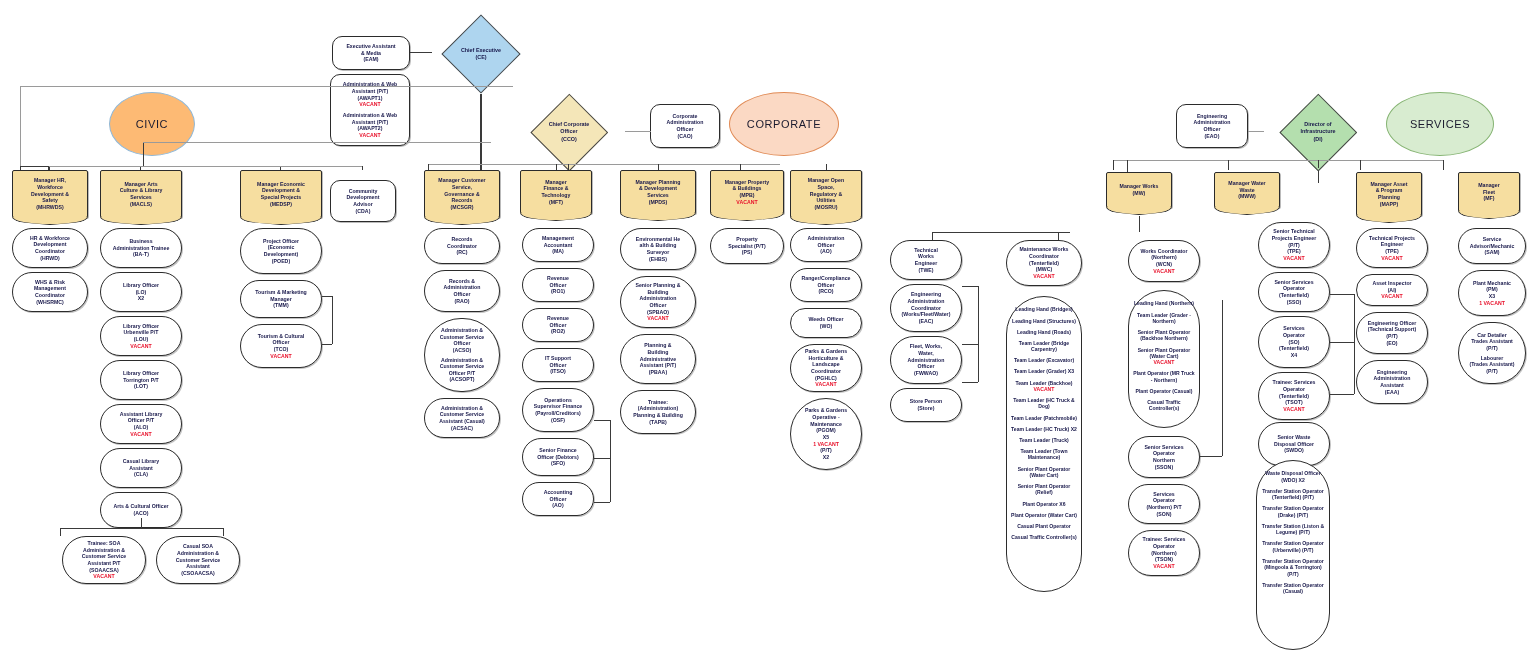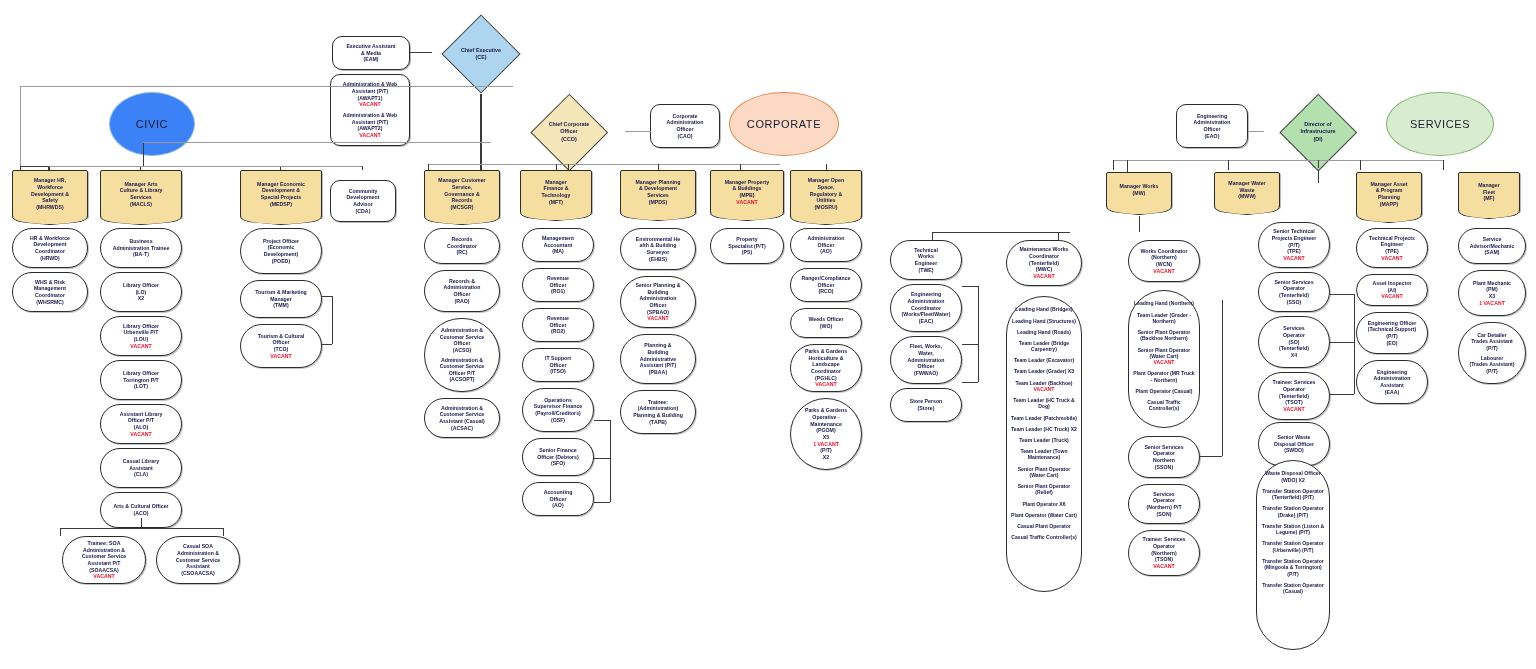--- a/index.html
+++ b/index.html
@@ -42,21 +42,21 @@
          align-items:center;justify-content:flex-start;
          font-size:5.1px;font-weight:bold;color:#17174a;line-height:1.25;
          padding:7px 3px;text-align:center;}
   .stack .it{margin:1.6px 0;}
   .multi .it{margin:2.4px 0;}
 </style>
 </head>
 <body>
 
 <div id="canvas">
-    <div class="ellipse" style="left: 109px; top: 92px; width: 84px; height: 62px; background: #3b82f6; border: 1px solid rgb(143, 184, 216); text-align: center;">CIVIC</div>
+    <div class="ellipse" style="left: 109px; top: 92px; width: 84px; height: 62px; background: #fdba74; border: 1px solid rgb(143, 184, 216); text-align: center;">CIVIC</div>
     <div class="ellipse" style="left: 729px; top: 92px; width: 108px; height: 62px; background: rgb(251, 217, 196); border: 1px solid rgb(224, 138, 85);">CORPORATE</div>
     <div class="ellipse" style="left: 1386px; top: 92px; width: 106px; height: 62px; background: rgb(216, 236, 208); border: 1px solid rgb(134, 180, 115);">SERVICES</div>
     <div class="diamond" style="left: 424px; top: 14px; width: 114px; height: 80px;">
       <div class="dmi" style="left:29px;top:12px;width:56px;height:56px;background:#aed5ef;"></div>
       <div class="dtxt">
         <div>Chief Executive</div>
         <div>(CE)</div>
       </div>
     </div>
     <div class="diamond" style="left: 513px; top: 93px; width: 112px; height: 78px;">

